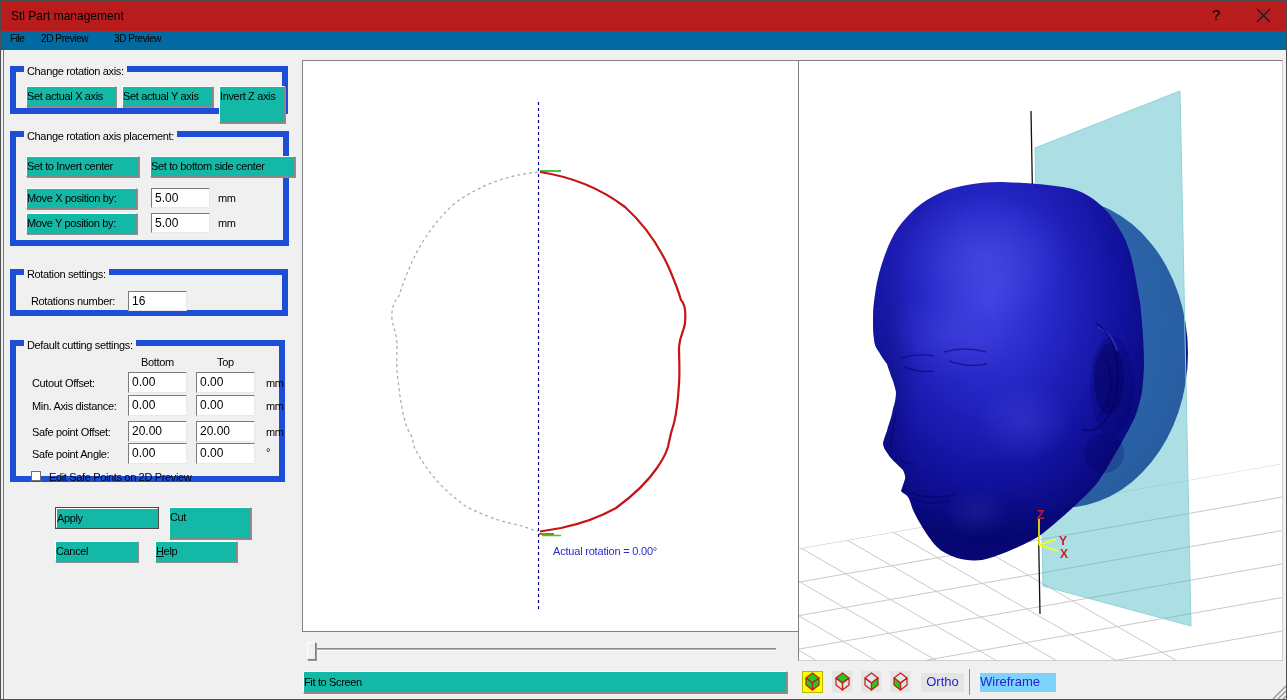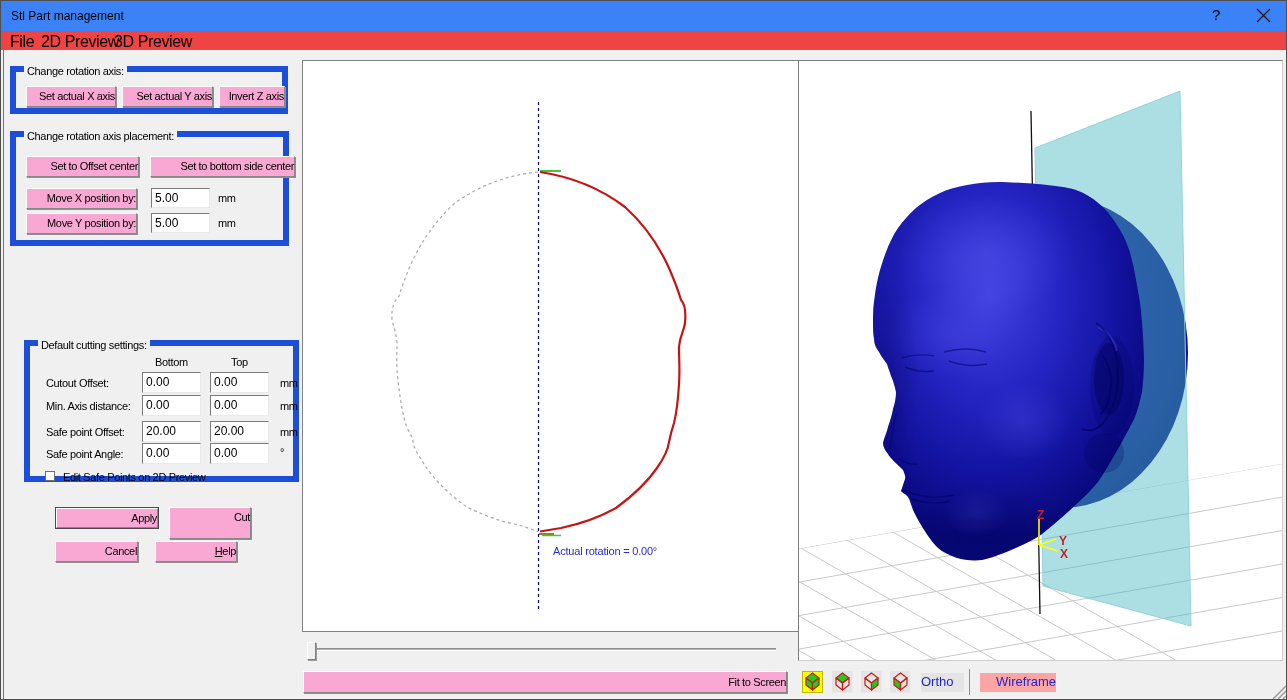--- a/index.html
+++ b/index.html
@@ -1,25 +1,25 @@
 <!DOCTYPE html>
 <html><head><meta charset="utf-8"><style>
 *{margin:0;padding:0;box-sizing:border-box}
 html,body{width:1287px;height:700px;overflow:hidden}
 body{position:relative;font-family:"Liberation Sans",sans-serif;background:#f0f0f0;border:1px solid #4e4e4e}
 .a{position:absolute}
-#titlebar{left:0;top:0;width:100%;height:30px;background:#3b82f6}
+#titlebar{left:0;top:0;width:100%;height:30px;background:#b91c1c}
 #titlebar .t{left:10px;top:8px;font-size:12px;color:#000}
-#menubar{left:0;top:30px;width:100%;height:19px;background:#ef4444;font-size:16px;color:#000;letter-spacing:-0.4px}
+#menubar{left:0;top:30px;width:100%;height:19px;background:#0369a1;font-size:10px;color:#000;letter-spacing:-0.4px}
 #menubar span{position:absolute;top:2px}
 #client{left:0;top:49px;width:1285px;height:649px;background:#f0f0f0;}
 .gb{border:6px solid #1d4ed8;background:#f0f0f0}
 .gl{position:absolute;top:-7px;left:8px;background:#f0f0f0;padding:0 3px;font-size:11px;white-space:nowrap;letter-spacing:-0.35px}
-.b{background:#f9a8d4;border:1px solid;border-color:#fff #878787 #878787 #fff;box-shadow:1px 1px 0 #8f8f8f;
-   font-size:11px;font-family:"Liberation Sans",sans-serif;color:#000;text-align:right;line-height:18px;letter-spacing:-0.35px}
+.b{background:#14b8a6;border:1px solid;border-color:#fff #878787 #878787 #fff;box-shadow:1px 1px 0 #8f8f8f;
+   font-size:11px;font-family:"Liberation Sans",sans-serif;color:#000;text-align:left;line-height:18px;letter-spacing:-0.35px}
 .bd{outline:1px solid #4a4a4a}
 .in{background:#fff;border:1px solid #7b7b7b;border-bottom-color:#e9e9e9;border-right-color:#e9e9e9;
     font-size:12px;font-family:"Liberation Sans",sans-serif;padding:2px 0 0 3px;color:#000}
 .lb{font-size:11px;color:#000;white-space:nowrap;letter-spacing:-0.35px}
 .canvas{background:#fff;border:1px solid #828282}
 .bluetxt{color:#2424cc;font-size:13px}
 </style></head>
 <body>
 <div class="a" id="titlebar">
  <span class="a t">Stl Part management</span>
@@ -33,34 +33,39 @@
     <span style="left:40px">2D Preview</span>
     <span style="left:113px">3D Preview</span>
 </div>
 <div class="a" id="client">
 <div class="a" style="left:2px;top:0;width:1px;height:649px;background:#757575"></div>
 
 <div class="a gb" style="left:9px;top:16px;width:278px;height:48px">
  <span class="gl">Change rotation axis:</span>
  <div class="a b" style="left:10px;top:14px;width:90px;height:21px">Set actual X axis</div>
  <div class="a b" style="left:106px;top:14px;width:91px;height:21px">Set actual Y axis</div>
- <div class="a b" style="left:203px;top:14px;width:66px;height:21px">Invert Z axis</div>
+ <div class="a b" style="left:203px;top:14px;width:66px;height:37px">Invert Z axis</div>
 </div>
 <div class="a gb" style="left:9px;top:81px;width:279px;height:115px">
  <span class="gl">Change rotation axis placement:</span>
- <div class="a b" style="left:10px;top:19px;width:113px;height:21px">Set to Offset center</div>
+ <div class="a b" style="left:10px;top:19px;width:113px;height:21px">Set to Invert center</div>
  <div class="a b" style="left:134px;top:19px;width:145px;height:21px">Set to bottom side center</div>
  <div class="a b" style="left:10px;top:51px;width:111px;height:21px">Move X position by:</div>
  <div class="a in" style="left:135px;top:51px;width:59px;height:20px">5.00</div>
  <span class="a lb" style="left:202px;top:55px">mm</span>
  <div class="a b" style="left:10px;top:76px;width:111px;height:21px">Move Y position by:</div>
  <div class="a in" style="left:135px;top:76px;width:59px;height:20px">5.00</div>
  <span class="a lb" style="left:202px;top:80px">mm</span>
 </div>
-<div class="a gb" style="left:23px;top:290px;width:275px;height:142px">
+<div class="a gb" style="left:9px;top:219px;width:278px;height:47px">
+ <span class="gl">Rotation settings:</span>
+ <span class="a lb" style="left:15px;top:20px">Rotations number:</span>
+ <div class="a in" style="left:112px;top:16px;width:59px;height:20px">16</div>
+</div>
+<div class="a gb" style="left:9px;top:290px;width:275px;height:142px">
  <span class="gl">Default cutting settings:</span>
  <span class="a lb" style="left:125px;top:10px">Bottom</span>
  <span class="a lb" style="left:201px;top:10px">Top</span>
  <span class="a lb" style="left:16px;top:31px">Cutout Offset:</span>
  <div class="a in" style="left:112px;top:26px;width:59px;height:21px">0.00</div>
  <div class="a in" style="left:180px;top:26px;width:59px;height:21px">0.00</div>
  <span class="a lb" style="left:250px;top:31px">mm</span>
  <span class="a lb" style="left:16px;top:54px">Min. Axis distance:</span>
  <div class="a in" style="left:112px;top:49px;width:59px;height:21px">0.00</div>
  <div class="a in" style="left:180px;top:49px;width:59px;height:21px">0.00</div>
@@ -234,22 +239,22 @@
     <polygon points="40.5,2 47,7 40.5,12 34,7" fill="#1ecc1e" stroke="#c52020" stroke-width="1.25" stroke-linejoin="round"></polygon>
     <polygon points="34,7 40.5,12 40.5,19 34,14" fill="none" stroke="#c52020" stroke-width="1.25" stroke-linejoin="round"></polygon>
     <polygon points="40.5,12 47,7 47,14 40.5,19" fill="none" stroke="#c52020" stroke-width="1.25" stroke-linejoin="round"></polygon>
     <polygon points="69.5,2 76,7 69.5,12 63,7" fill="none" stroke="#c52020" stroke-width="1.25" stroke-linejoin="round"></polygon>
     <polygon points="63,7 69.5,12 69.5,19 63,14" fill="none" stroke="#c52020" stroke-width="1.25" stroke-linejoin="round"></polygon>
     <polygon points="69.5,12 76,7 76,14 69.5,19" fill="#1ecc1e" stroke="#c52020" stroke-width="1.25" stroke-linejoin="round"></polygon>
     <polygon points="98.5,2 105,7 98.5,12 92,7" fill="none" stroke="#c52020" stroke-width="1.25" stroke-linejoin="round"></polygon>
     <polygon points="92,7 98.5,12 98.5,19 92,14" fill="#1ecc1e" stroke="#c52020" stroke-width="1.25" stroke-linejoin="round"></polygon>
     <polygon points="98.5,12 105,7 105,14 98.5,19" fill="none" stroke="#c52020" stroke-width="1.25" stroke-linejoin="round"></polygon>
   </svg>
-<span class="a bluetxt" style="left:920px;top:672px;width:43px;height:19px;background:#e4e4e4;text-align:left;padding-top:1px">Ortho</span>
+<span class="a bluetxt" style="left:920px;top:672px;width:43px;height:19px;background:#e4e4e4;text-align:center;padding-top:1px">Ortho</span>
 <div class="a" style="left:968px;top:668px;width:1px;height:26px;background:#8f8f8f"></div>
-<span class="a bluetxt" style="left:979px;top:672px;width:76px;height:19px;background:#fca5a5;text-align:right;padding-top:1px">Wireframe</span>
+<span class="a bluetxt" style="left:979px;top:672px;width:76px;height:19px;background:#7dd3fc;text-align:left;padding-top:1px">Wireframe</span>
 <svg class="a" style="left:1270px;top:683px" width="16" height="16" viewBox="0 0 16 16">
  <g stroke="#9a9a9a" stroke-width="1.5">
   <line x1="2" y1="15" x2="15" y2="2"></line>
       <line x1="7" y1="15" x2="15" y2="7"></line>
       <line x1="12" y1="15" x2="15" y2="12"></line>
  </g>
 </svg>
 
 </body></html>

